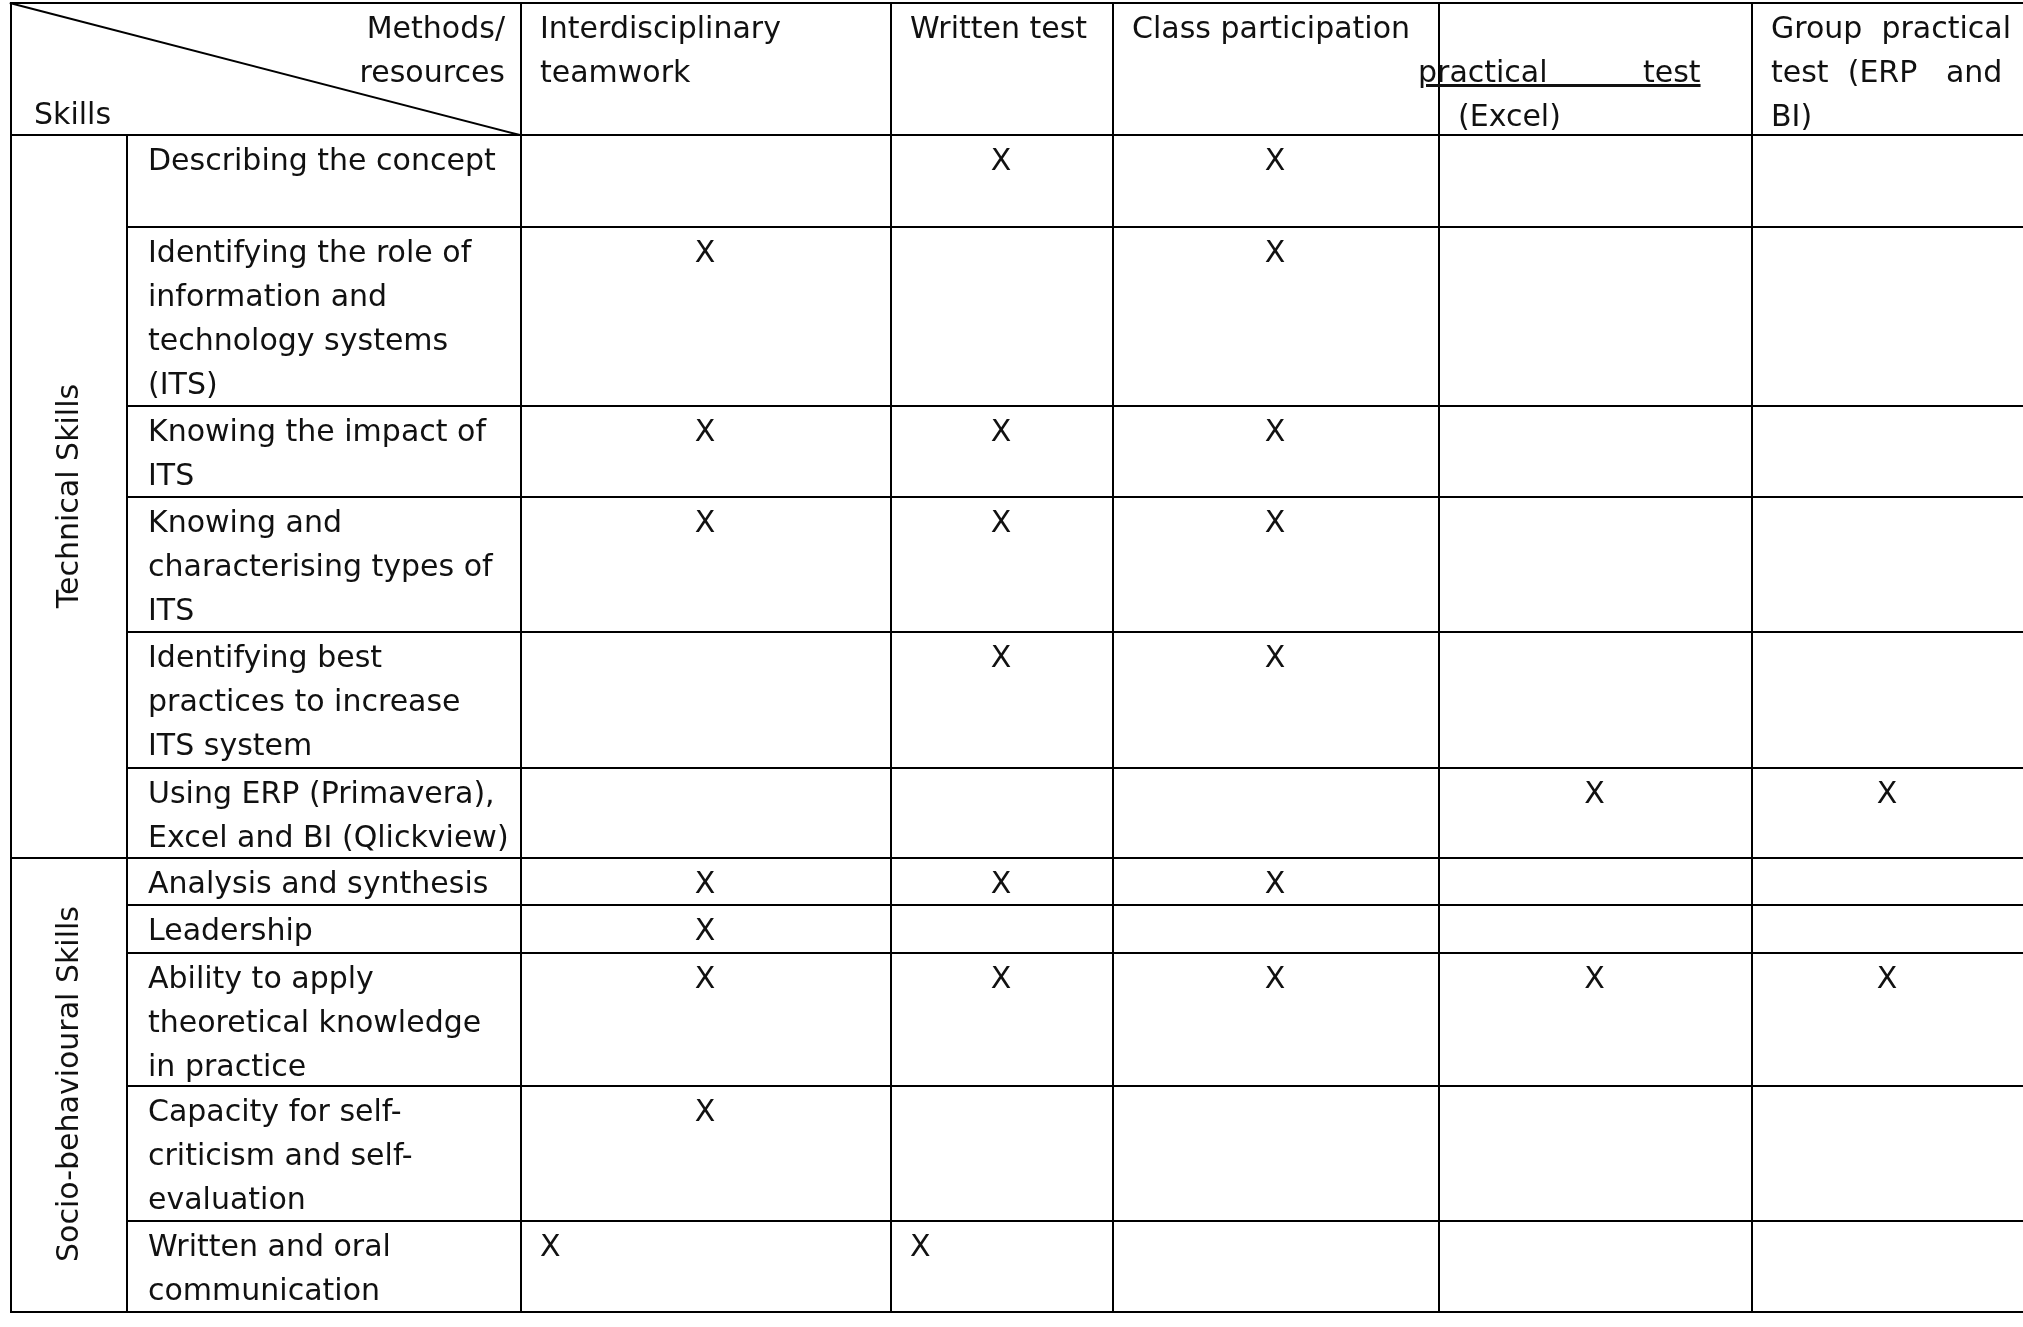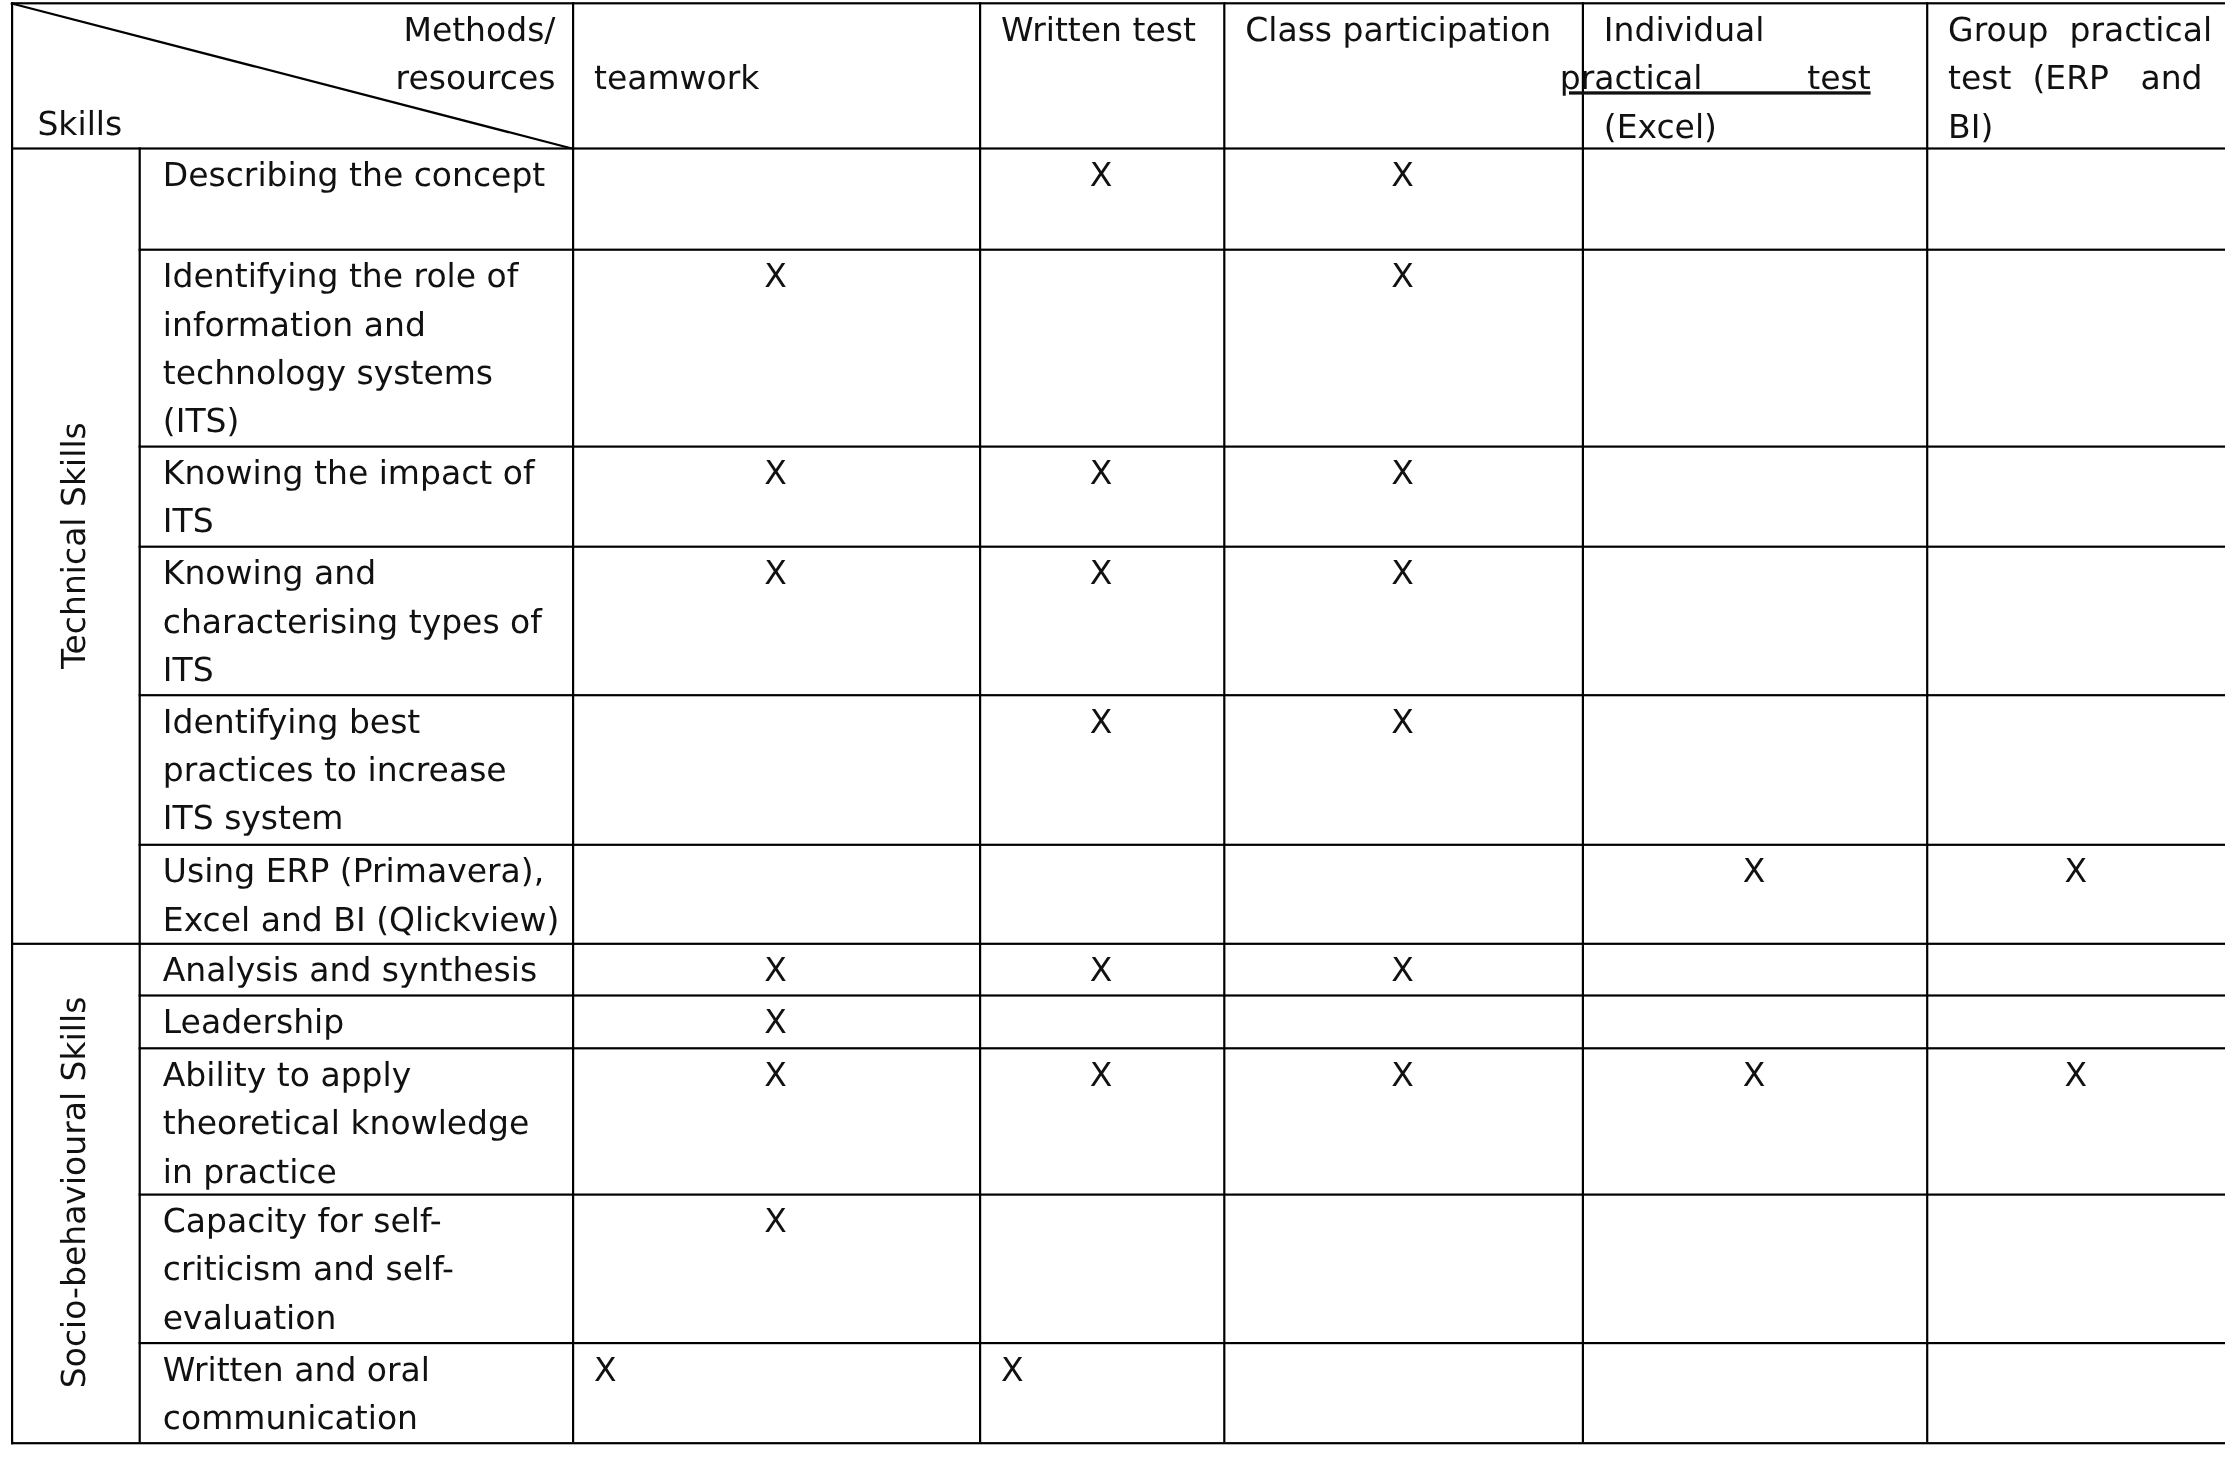--- a/index.html
+++ b/index.html
@@ -34,29 +34,29 @@
     <div class="hline" style="left: 116px; top: 765px; width: 1897px;"></div>
     <div class="hline" style="left: 0px; top: 855px; width: 2013px;"></div>
     <div class="hline" style="left: 116px; top: 902px; width: 1897px;"></div>
     <div class="hline" style="left: 116px; top: 950px; width: 1897px;"></div>
     <div class="hline" style="left: 116px; top: 1083px; width: 1897px;"></div>
     <div class="hline" style="left: 116px; top: 1218px; width: 1897px;"></div>
     <div style="position: absolute; left: 0px; top: 0px; width: 526.805px; height: 2px; background: rgb(0, 0, 0); transform-origin: 0px 0px; transform: rotate(14.5111deg);"></div>
     <div class="txt" style="left: 350px; top: 4px; width: 145px; text-align: right;">Methods/</div>
     <div class="txt" style="left: 330px; top: 48px; width: 165px; text-align: right;">resources</div>
     <div class="txt" style="left: 24px; top: 90px;">Skills</div>
+    <div class="txt" style="left: 530px; top: 4px; width: 334px; white-space: pre;">Interdisciplinary</div>
     <div class="txt" style="left: 530px; top: 48px; width: 334px; white-space: pre;">teamwork</div>
     <div class="txt" style="left: 530px; top: 92px; width: 334px; white-space: pre;"></div>
     <div class="txt" style="left: 900px; top: 4px; width: 186px; white-space: pre;">Written test</div>
     <div class="txt" style="left: 900px; top: 48px; width: 186px; white-space: pre;"></div>
     <div class="txt" style="left: 900px; top: 92px; width: 186px; white-space: pre;"></div>
     <div class="txt" style="left: 1122px; top: 4px; width: 290px; white-space: pre;">Class participation</div>
     <div class="txt" style="left: 1122px; top: 48px; width: 290px; white-space: pre;"></div>
     <div class="txt" style="left: 1122px; top: 92px; width: 290px; white-space: pre;"></div>
-    <div class="txt" style="left: 1448px; top: 4px; width: 277px; white-space: pre;">Individual</div>
     <div class="txt" style="left: 1408px; top: 48px; width: 277px; white-space: pre; text-decoration: underline;">practical          test</div>
     <div class="txt" style="left: 1448px; top: 92px; width: 277px; white-space: pre;">(Excel)</div>
     <div class="txt" style="left: 1761px; top: 4px; width: 236px; white-space: pre;">Group  practical</div>
     <div class="txt" style="left: 1761px; top: 48px; width: 236px; white-space: pre;">test  (ERP   and</div>
     <div class="txt" style="left: 1761px; top: 92px; width: 236px; white-space: pre;">BI)</div>
     <div class="vert" style="left: -242px; top: 473.5px; width: 600px; text-align: center; line-height: 40px;">Technical Skills</div>
     <div class="vert" style="left: -242px; top: 1062px; width: 600px; text-align: center; line-height: 40px;">Socio-behavioural Skills</div>
     <div class="txt" style="left: 138px; top: 136px;">Describing the concept</div>
     <div class="x" style="left: 880px; width: 222px; text-align: center; top: 136px;">X</div>
     <div class="x" style="left: 1102px; width: 326px; text-align: center; top: 136px;">X</div>

